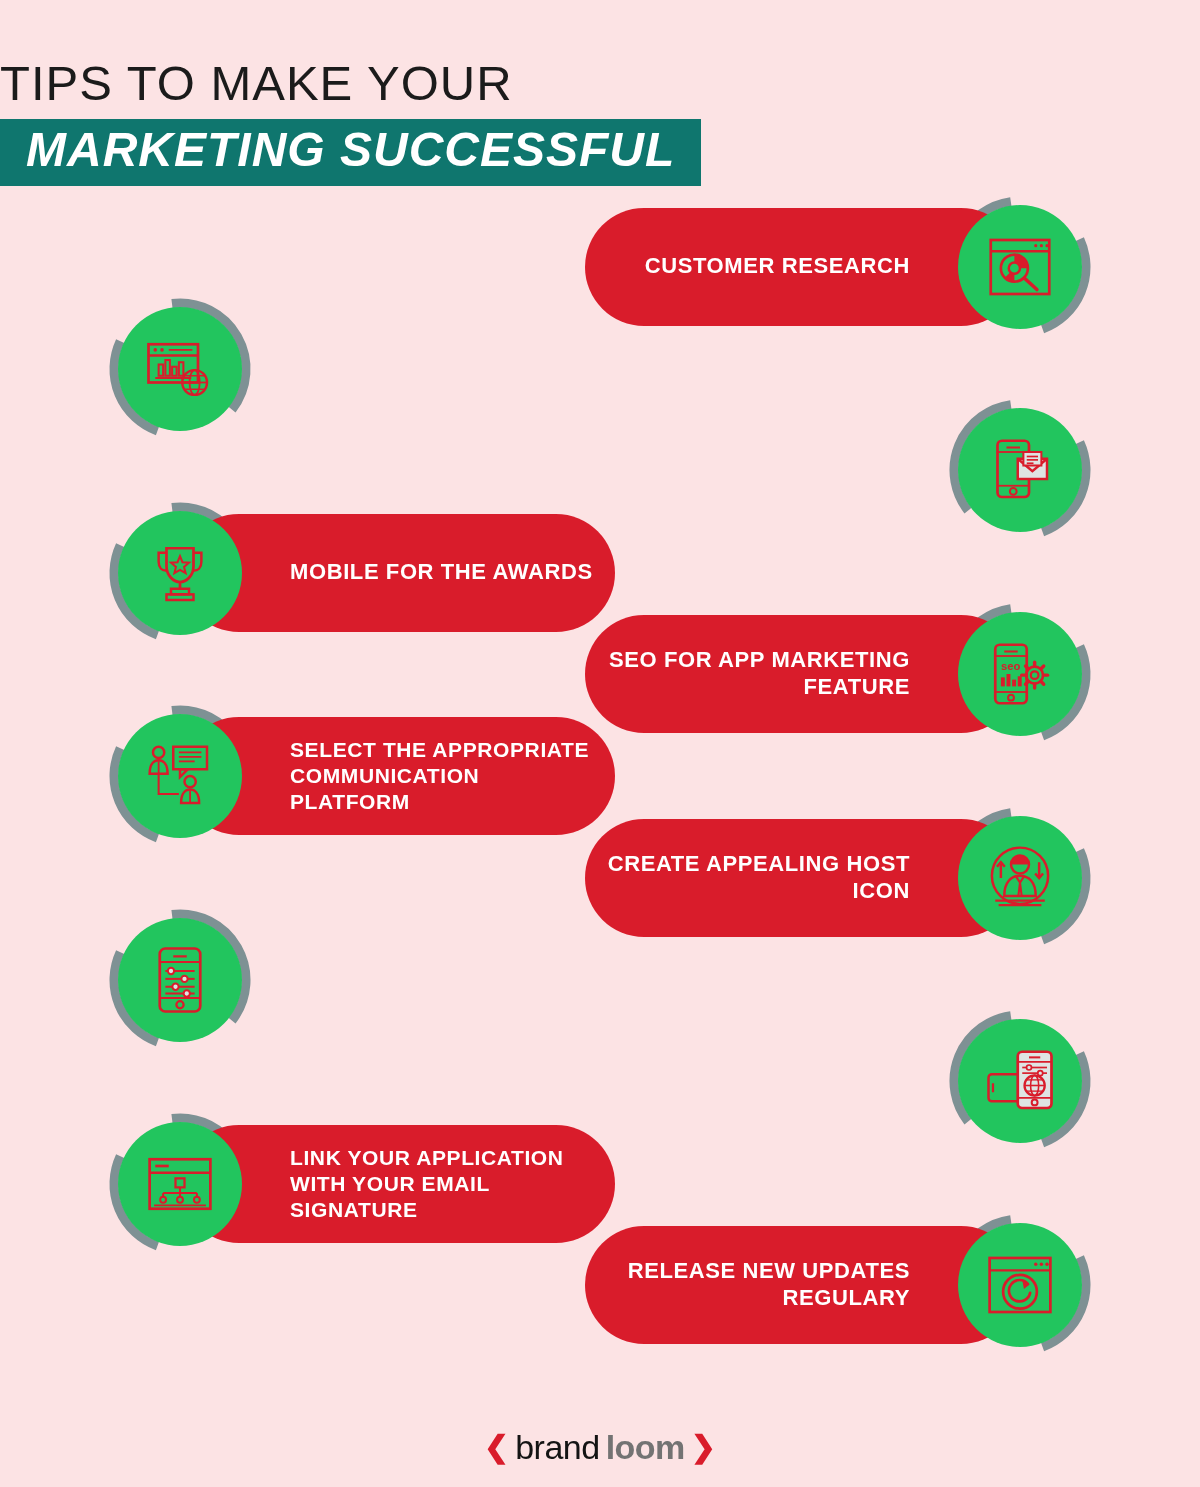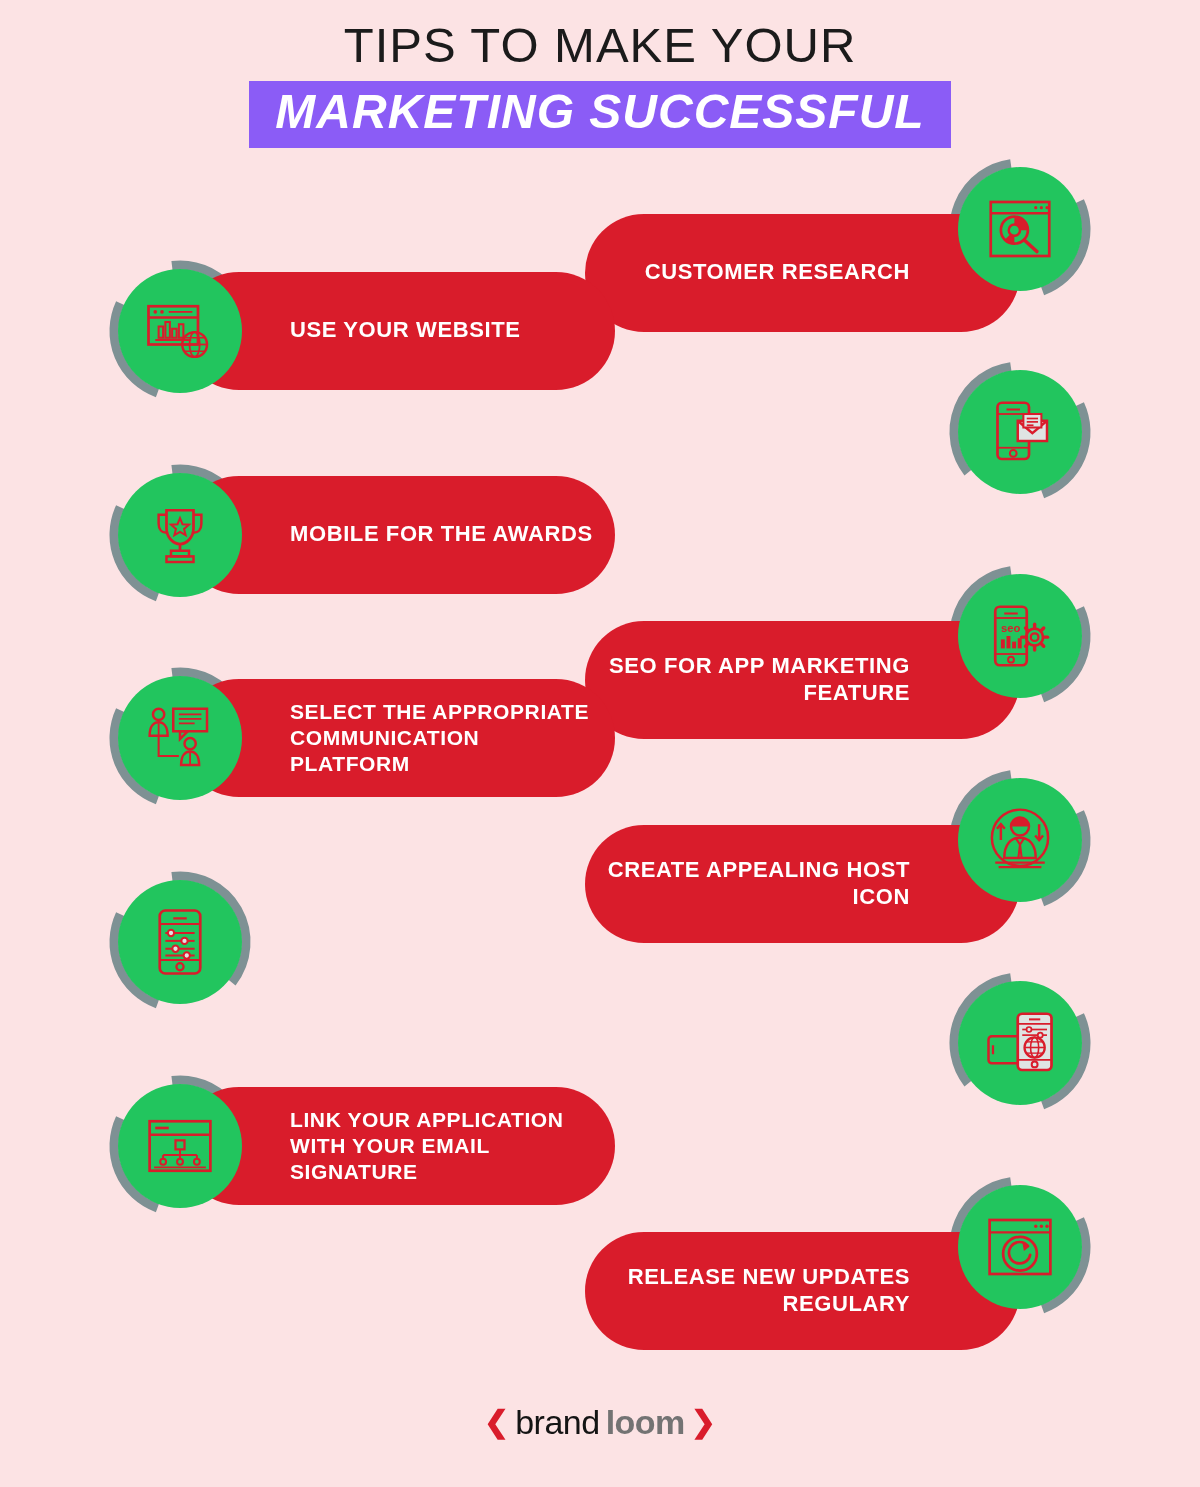--- a/index.html
+++ b/index.html
@@ -7,32 +7,32 @@
   body{
     width:1200px;height:1487px;
     background:#FCE3E4;
     font-family:"Liberation Sans", sans-serif;
     overflow:hidden;
     position:relative;
   }
   .page{position:relative;width:1200px;height:1487px;}
 
   
-  .header{text-align:center;padding-top:20px;}
+  .header{padding-top:33px;margin-top:25px;}
   .title-line1{
     font-size:49px;
     font-weight:400;
     letter-spacing:1px;
     color:#1b1b1b;
     line-height:1.05;
     font-family:"Liberation Sans", sans-serif;
   }
   .title-line2-wrap{
     display:inline-block;
-    background:#8b5cf6;
+    background:#0f766e;
     padding:6px 26px 10px 26px;
     margin-top:10px;
   }
   .title-line2{
     font-size:48px;
     font-weight:bold;
     letter-spacing:1px;
     color:#ffffff;
     line-height:1.05;
     font-style:italic;
@@ -101,21 +101,20 @@
   .item.left .pill .label{text-align:left;}
 
   
   .item.right .circle-wrap{right:0;left:auto;}
   .item.right .pill{
     right:75px;left:auto;
     width:435px;
     padding-right:110px;
     padding-left:18px;
     justify-content:flex-end;
-    margin-top:44px;
   }
   .item.right .pill .label{text-align:right;}
 
   .icon-svg{display:block;}
 
   
   .footer{
     position:absolute;
     bottom:48px;left:0;right:0;
     text-align:center;
@@ -191,23 +190,20 @@
     <rect x="25" y="30" width="4" height="8" fill="none" stroke="#D91C2B" stroke-width="1.8"></rect>
     <rect x="31" y="26" width="4" height="12" fill="none" stroke="#D91C2B" stroke-width="1.8"></rect>
     <line x1="10" y1="40" x2="42" y2="40" stroke="#D91C2B" stroke-width="1.8"></line>
     <circle cx="45" cy="44" r="11" fill="none" stroke="#D91C2B" stroke-width="2.2"></circle>
     <ellipse cx="45" cy="44" rx="4.5" ry="11" fill="none" stroke="#D91C2B" stroke-width="1.6"></ellipse>
     <line x1="34" y1="44" x2="56" y2="44" stroke="#D91C2B" stroke-width="1.6"></line>
     <line x1="36" y1="38" x2="54" y2="38" stroke="#D91C2B" stroke-width="1.3"></line>
     <line x1="36" y1="50" x2="54" y2="50" stroke="#D91C2B" stroke-width="1.3"></line>
             </svg>
       </div>
-    </div>
-    <div class="pill">
-      <div class="label" style="font-size:22px">USE YOUR WEBSITE</div>
     </div>
       </div>
       <div class="item right" style="top: 203px; right: 105px; width: 510px;">
     <div class="circle-wrap">
       <div class="arcs">
             <svg width="150" height="150" viewBox="0 0 150 150">
     <path d="M 65.81 9.64 A 66 66 0 0 0 22.99 115.63" fill="none" stroke="#7E9194" stroke-width="9"></path>
     <path d="M 97.57 137.02 A 66 66 0 0 0 134.82 47.11" fill="none" stroke="#7E9194" stroke-width="9"></path>
   </svg>
           </div>

